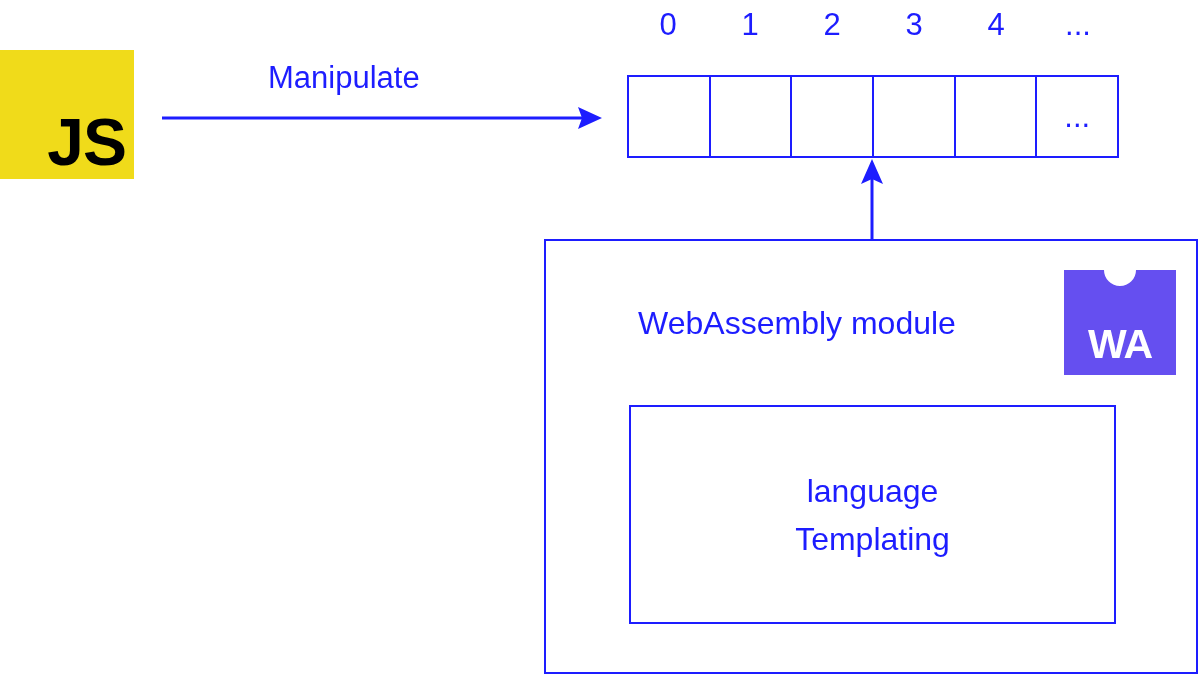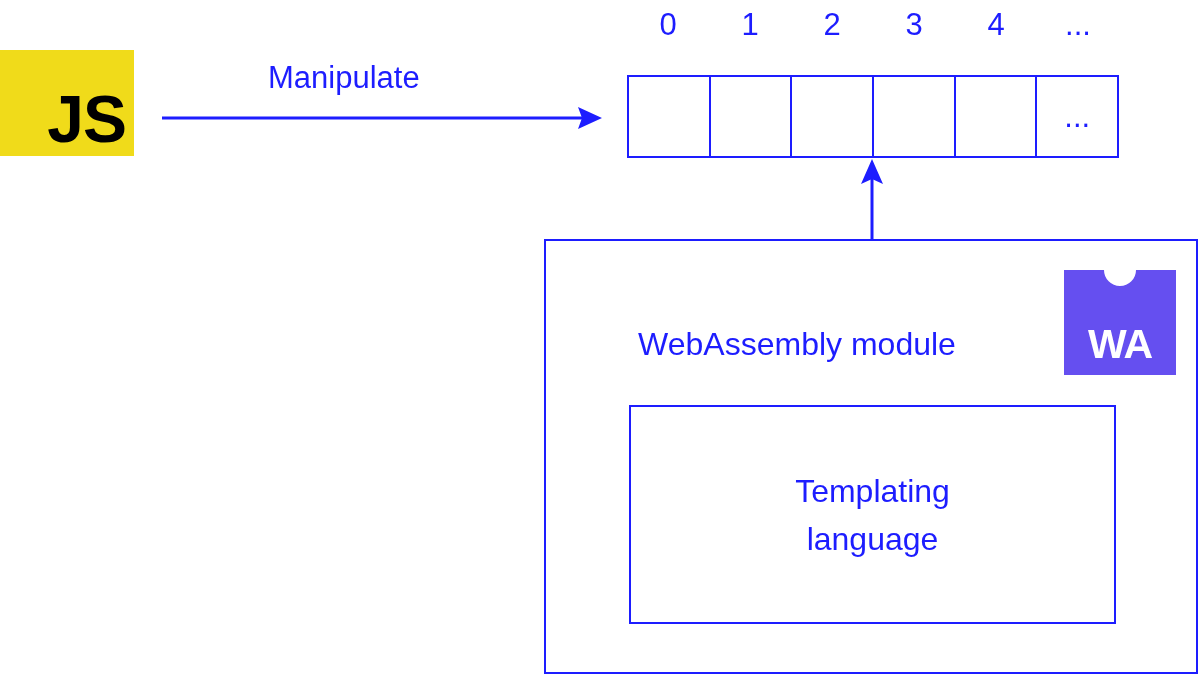--- a/index.html
+++ b/index.html
@@ -21,21 +21,21 @@
     width: 1200px;
     height: 680px;
   }
 
   
   .js-logo {
     position: absolute;
     left: 0px;
     top: 50px;
     width: 134px;
-    height: 106px;
+    height: 129px;
     background: #f0db1a;
   }
   .js-logo-text {
     position: absolute;
     right: 8px;
     bottom: 4px;
     font-family: "Liberation Sans", sans-serif;
     font-weight: bold;
     font-size: 66px;
     line-height: 66px;
@@ -108,21 +108,21 @@
     height: 435px;
     border: 2px solid #1d1dff;
     box-sizing: border-box;
     background: #ffffff;
   }
   .wasm-title {
     position: absolute;
     left: 0px;
     top: 0px;
     width: 502px;
-    padding-top: 84px;
+    padding-top: 63px;
     text-align: center;
     font-size: 32px;
     line-height: 38px;
     color: #1d1dff;
     white-space: nowrap;
   }
 
   
   .wa-badge {
     position: absolute;
@@ -214,20 +214,20 @@
 
     <div class="wa-badge">
       <svg width="112" height="105" viewBox="0 0 112 105">
         <path d="M0,0 H40 A16,16 0 0 0 72,0 H112 V105 H0 Z" fill="#654ff0"></path>
       </svg>
       <span class="wa-badge-text">WA</span>
     </div>
 
     <div class="templating-box">
       <div class="templating-text">
+        <div>language</div>
         <div>Templating</div>
-        <div>language</div>
       </div>
     </div>
 
   </div>
 
 </div>
 
 </body></html>

